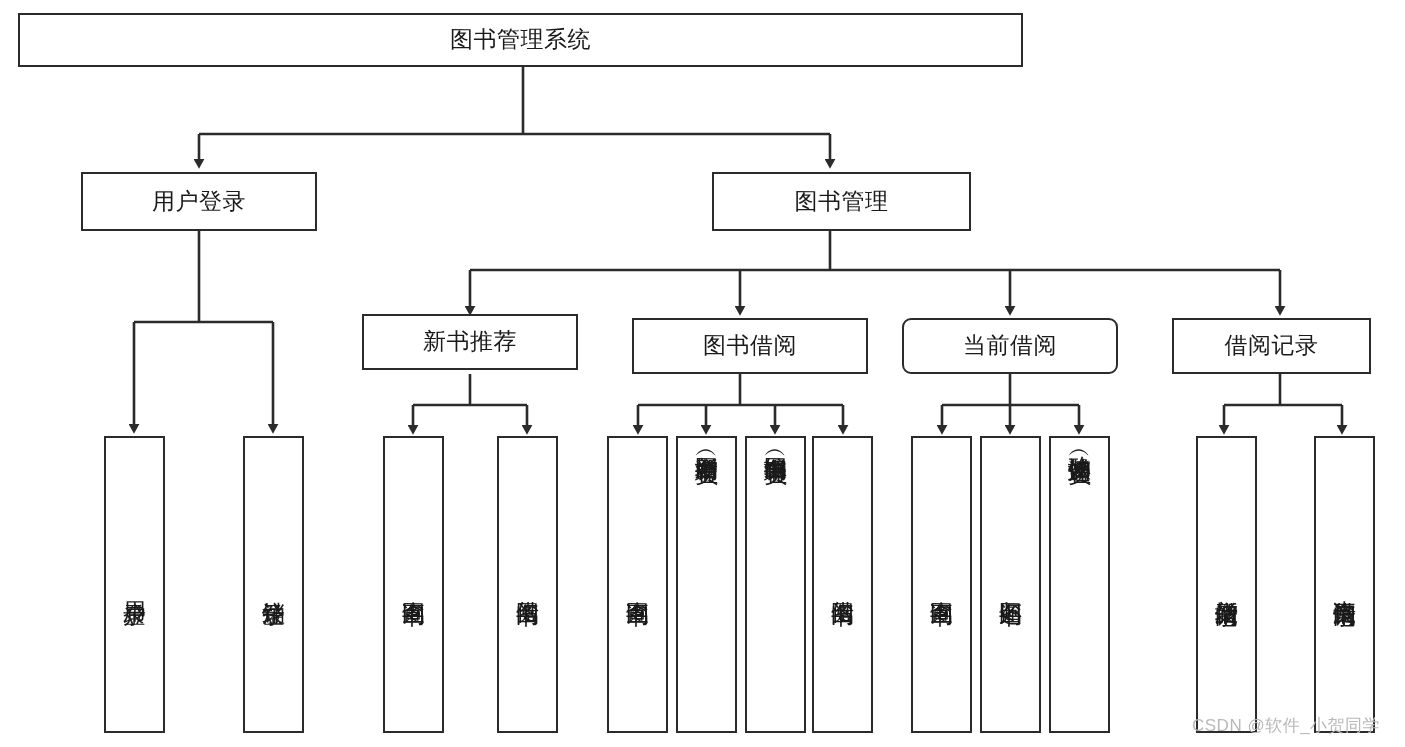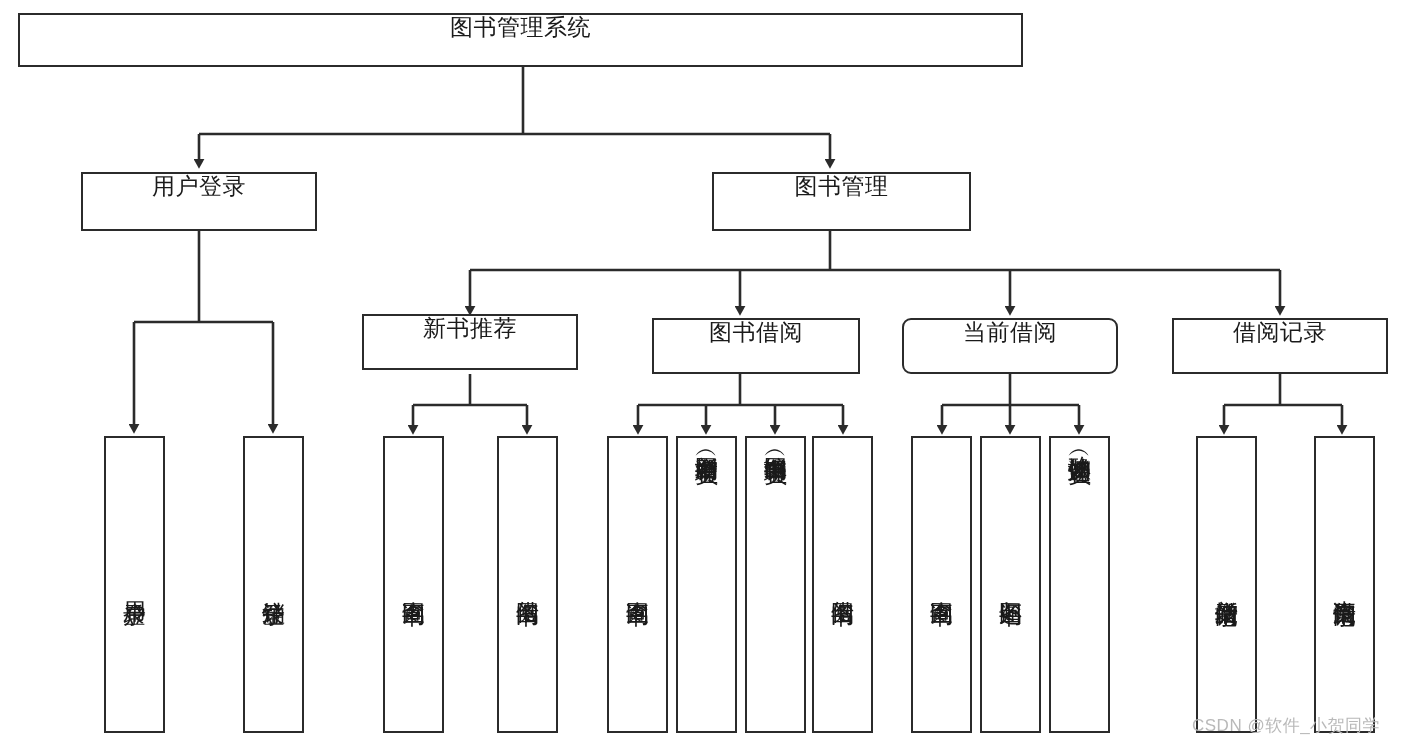--- a/index.html
+++ b/index.html
@@ -24,21 +24,21 @@
     width: 1405px;
     height: 747px;
     pointer-events: none;
   }
   .node {
     position: absolute;
     box-sizing: border-box;
     background: #ffffff;
     border: 2px solid #2b2b2b;
     display: flex;
-    align-items: flex-start;
+    align-items: center;
     justify-content: center;
     color: #1a1a1a;
   }
   .node.horiz {
     font-size: 23px;
     letter-spacing: 0.5px;
     line-height: 1.1;
   }
   .node.root {
     font-size: 23px;
@@ -133,27 +133,27 @@
   <div class="node horiz" style="left:81px; top:172px; width:236px; height:59px;">
     <span>用户登录</span>
   </div>
   <div class="node horiz" style="left:712px; top:172px; width:259px; height:59px;">
     <span>图书管理</span>
   </div>
 
   <div class="node horiz" style="left:362px; top:314px; width:216px; height:56px;">
     <span>新书推荐</span>
   </div>
-  <div class="node horiz" style="left:652px; top:318px; width:208px; height:56px;">
+  <div class="node horiz" style="left:632px; top:318px; width:236px; height:56px;">
     <span>图书借阅</span>
   </div>
   <div class="node horiz" style="left:902px; top:318px; width:216px; height:56px;border-radius:9px;">
     <span>当前借阅</span>
   </div>
-  <div class="node horiz" style="left:1172px; top:318px; width:216px; height:56px;">
+  <div class="node horiz" style="left:1172px; top:318px; width:199px; height:56px;">
     <span>借阅记录</span>
   </div>
 
   <div class="node leaf centered" style="left:104px; top:436px; width:61px; height:297px;">
     <span class="vtext">用户登录</span>
   </div>
   <div class="node leaf centered" style="left:243px; top:436px; width:61px; height:297px;">
     <span class="vtext">注销登录</span>
   </div>
 

